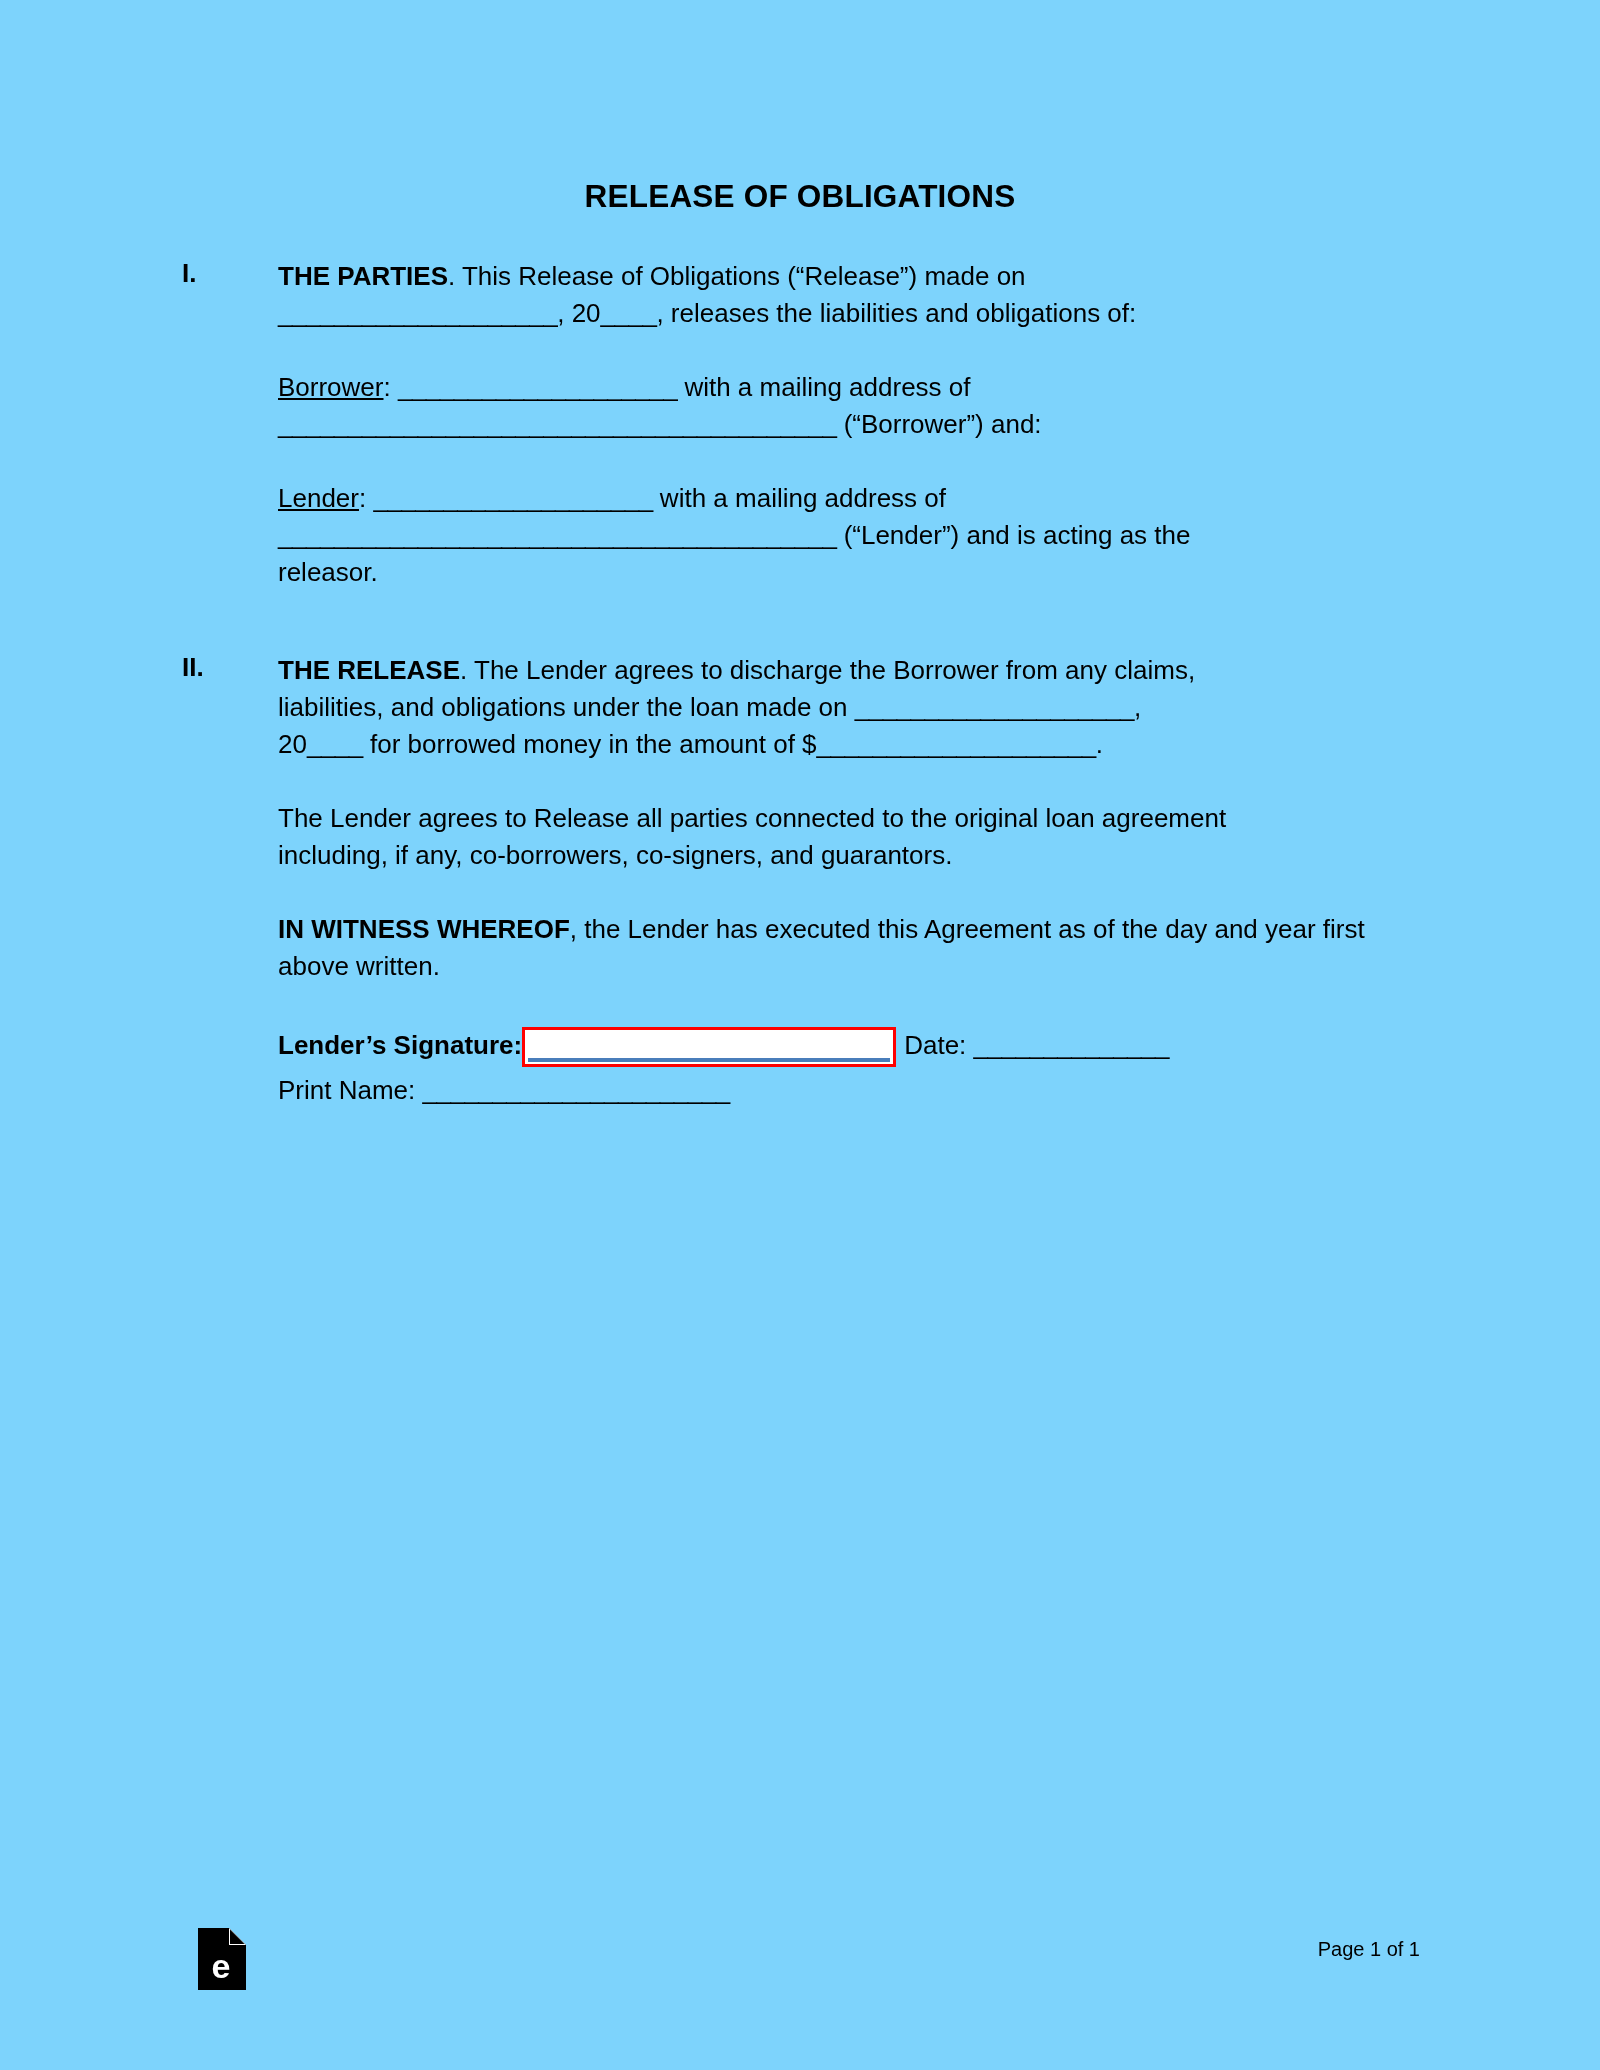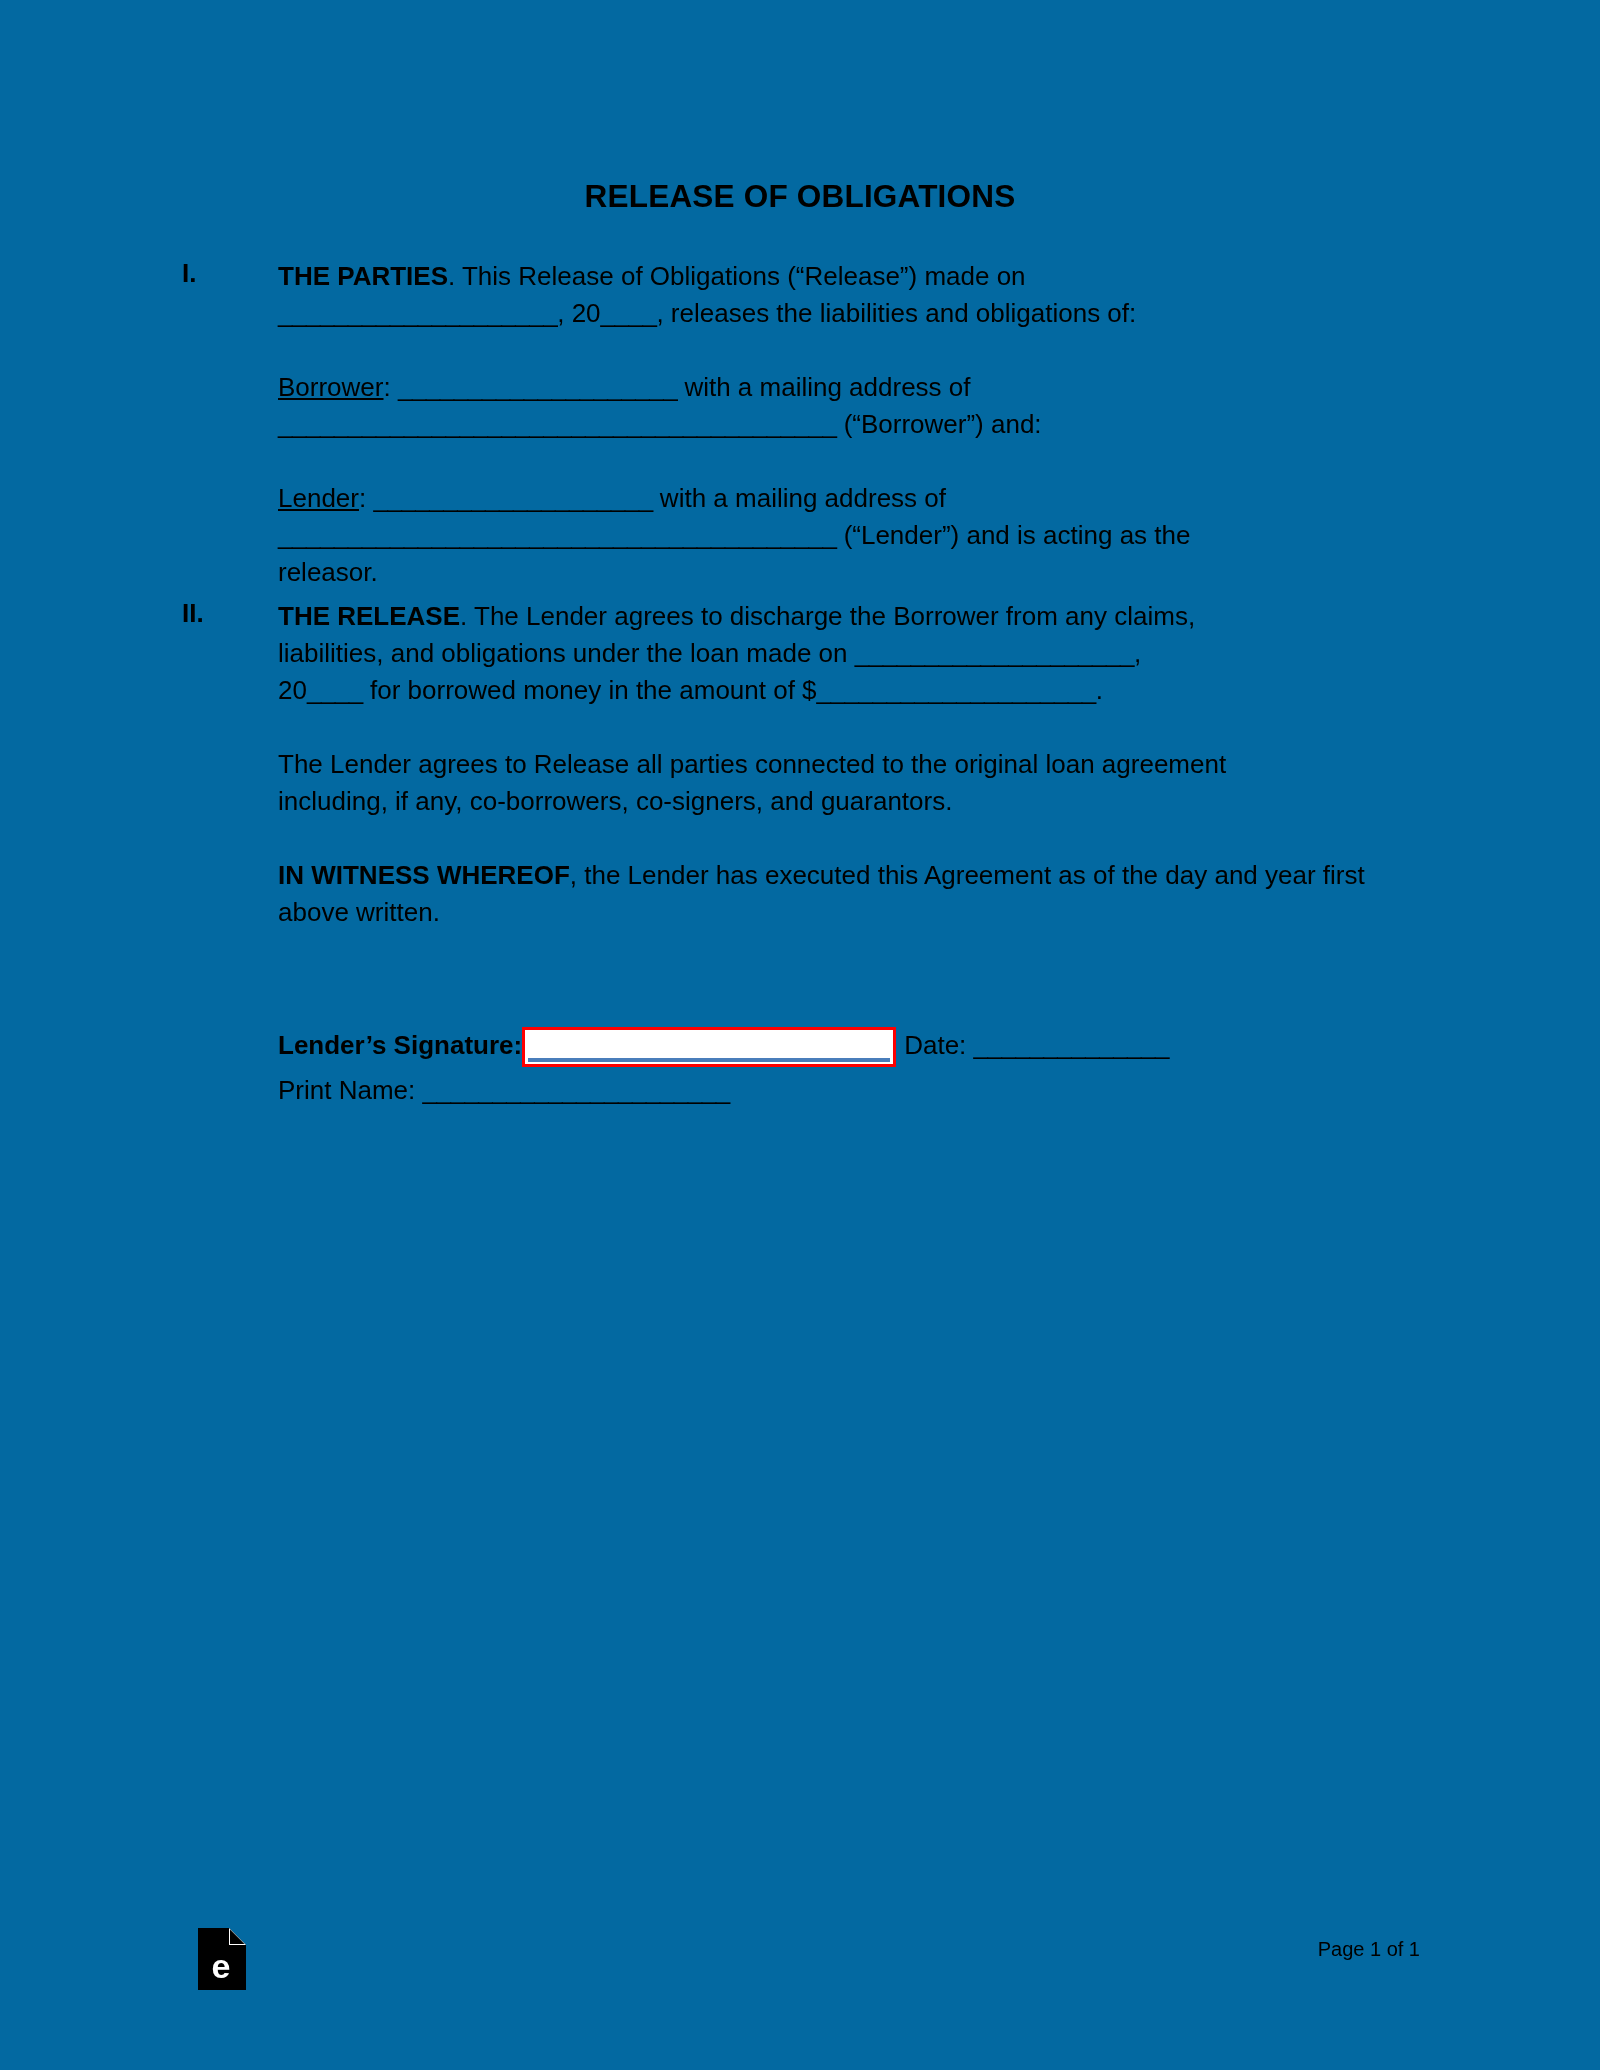--- a/index.html
+++ b/index.html
@@ -4,21 +4,21 @@
 <style>
   html, body {
     margin: 0;
     padding: 0;
     background: #ffffff;
   }
   .page {
     position: relative;
     width: 1600px;
     height: 2070px;
-    background: #0369a1;
+    background: #7dd3fc;
     font-family: "Liberation Sans", sans-serif;
     color: #000000;
     overflow: hidden;
   }
 
   
   .doc-title {
     position: absolute;
     left: 0;
     right: 0;
@@ -145,21 +145,21 @@
 
       <p>
         <u class="party">Lender</u><span>:</span>
         <span class="blank">____________________</span><span> with a mailing address of</span><br>
         <span class="blank">________________________________________</span><span> (“Lender”) and is acting as the</span><br>
         <span>releasor.</span>
       </p>
     </div>
   </div>
 
-  <div class="section" style="top:598px;">
+  <div class="section" style="top:652px;">
     <div class="num">II.</div>
     <div class="body">
       <p>
         <b class="lbl">THE RELEASE</b><span>. The Lender agrees to discharge the Borrower from any claims,</span><br>
         <span>liabilities, and obligations under the loan made on </span><span class="blank">____________________</span><span>,</span><br>
         <span>20</span><span class="blank">____</span><span> for borrowed money in the amount of $</span><span class="blank">____________________</span><span>.</span>
       </p>
 
       <div class="gap"></div>
 

